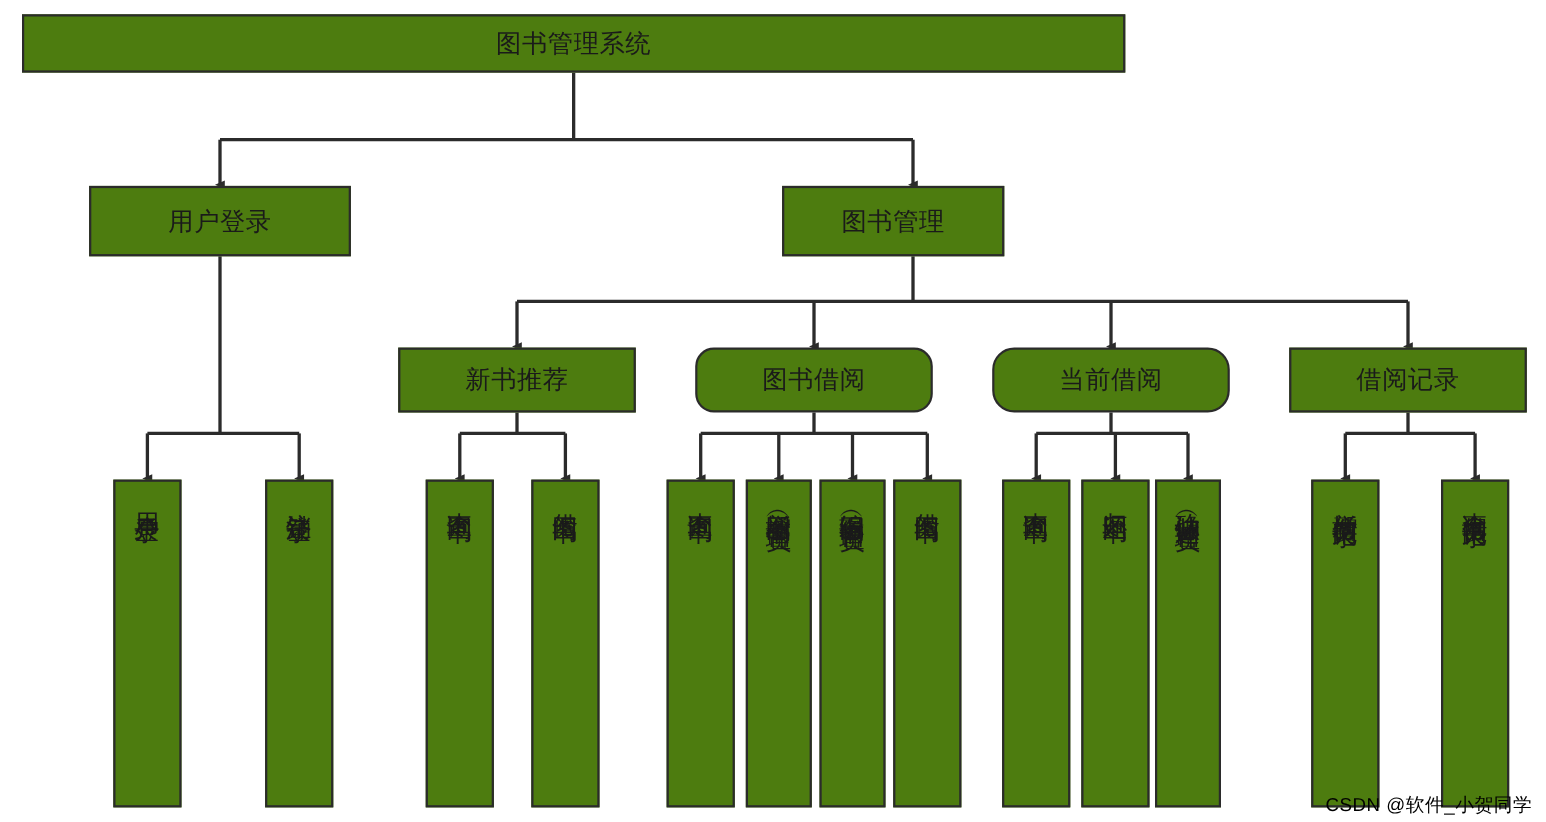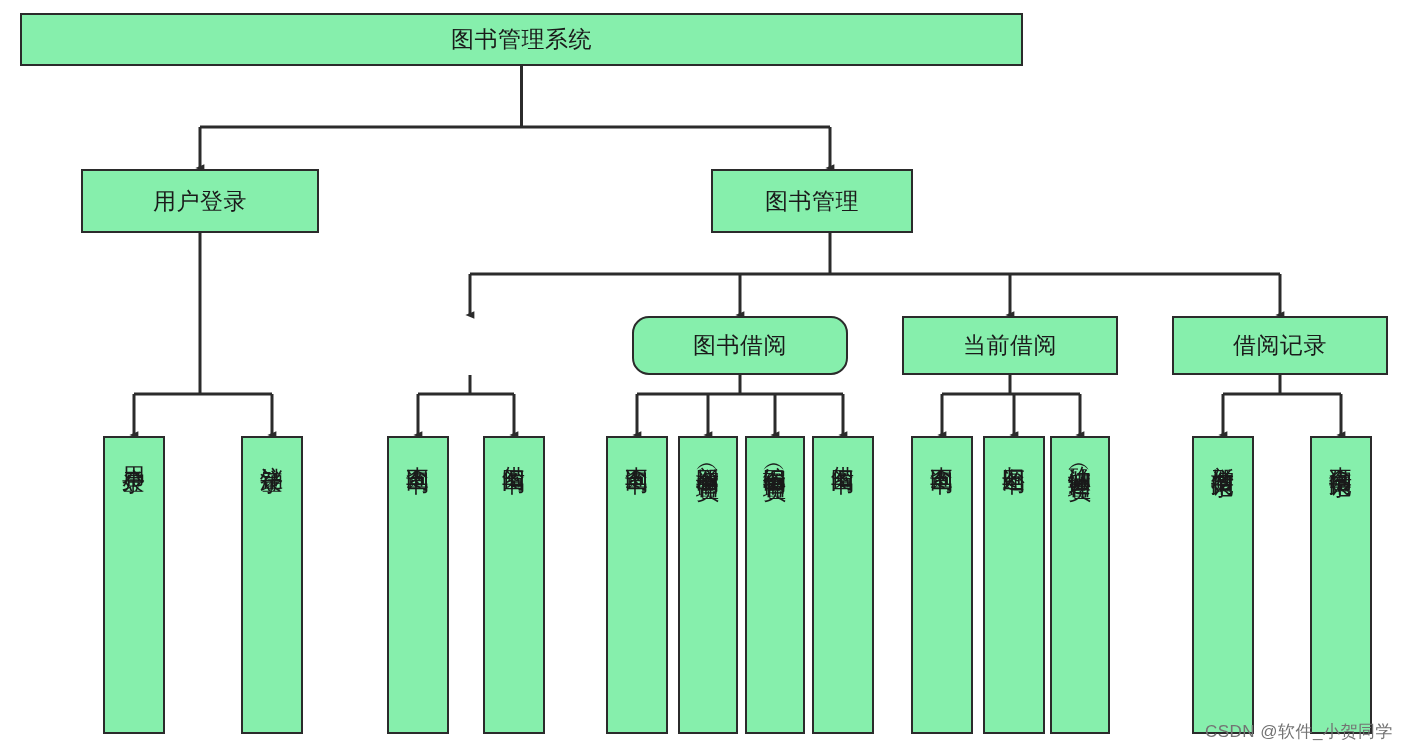--- a/index.html
+++ b/index.html
@@ -23,21 +23,21 @@
     left: 0;
     top: 0;
     width: 1405px;
     height: 747px;
     pointer-events: none;
   }
   .node {
     position: absolute;
     box-sizing: border-box;
     border: 2px solid #2b2b2b;
-    background: #86efac;
+    background: #4d7c0f;
     display: flex;
     align-items: center;
     justify-content: center;
     color: #1a1a1a;
   }
   .node-label {
     display: block;
     text-align: center;
     line-height: 1.15;
     white-space: nowrap;
@@ -62,21 +62,21 @@
     font-size: 23px;
     line-height: 1.05;
     letter-spacing: 2px;
     white-space: nowrap;
   }
   .watermark {
     position: absolute;
     right: 12px;
     bottom: 4px;
     font-size: 17px;
-    color: #737373;
+    color: #000000;
     letter-spacing: 0.5px;
     white-space: nowrap;
     user-select: none;
     margin-top: 15px;
   }
 </style>
 </head>
 <body>
 
 <div id="diagram-canvas">
@@ -128,24 +128,27 @@
     <span class="node-label">图书管理系统</span>
   </div>
 
   <div class="node horiz" style="left: 81px; top: 169px; width: 238px; height: 64px;">
     <span class="node-label">用户登录</span>
   </div>
   <div class="node horiz" style="left: 711px; top: 169px; width: 202px; height: 64px;">
     <span class="node-label">图书管理</span>
   </div>
 
+  <div class="node horiz" style="left: 362px; top: 316px; width: 216px; height: 59px;">
+    <span class="node-label">新书推荐</span>
+  </div>
   <div class="node horiz" style="left: 632px; top: 316px; width: 216px; height: 59px; border-radius: 17px;">
     <span class="node-label">图书借阅</span>
   </div>
-  <div class="node horiz" style="left: 902px; top: 316px; width: 216px; height: 59px;">
+  <div class="node horiz" style="left: 902px; top: 316px; width: 216px; height: 59px; border-radius: 20px;">
     <span class="node-label">当前借阅</span>
   </div>
   <div class="node horiz" style="left: 1172px; top: 316px; width: 216px; height: 59px;">
     <span class="node-label">借阅记录</span>
   </div>
 
   <div class="node vert" style="left: 103px; top: 436px; width: 62px; height: 298px;">
     <span class="node-label">用户登录</span>
   </div>
   <div class="node vert" style="left: 241px; top: 436px; width: 62px; height: 298px;">

